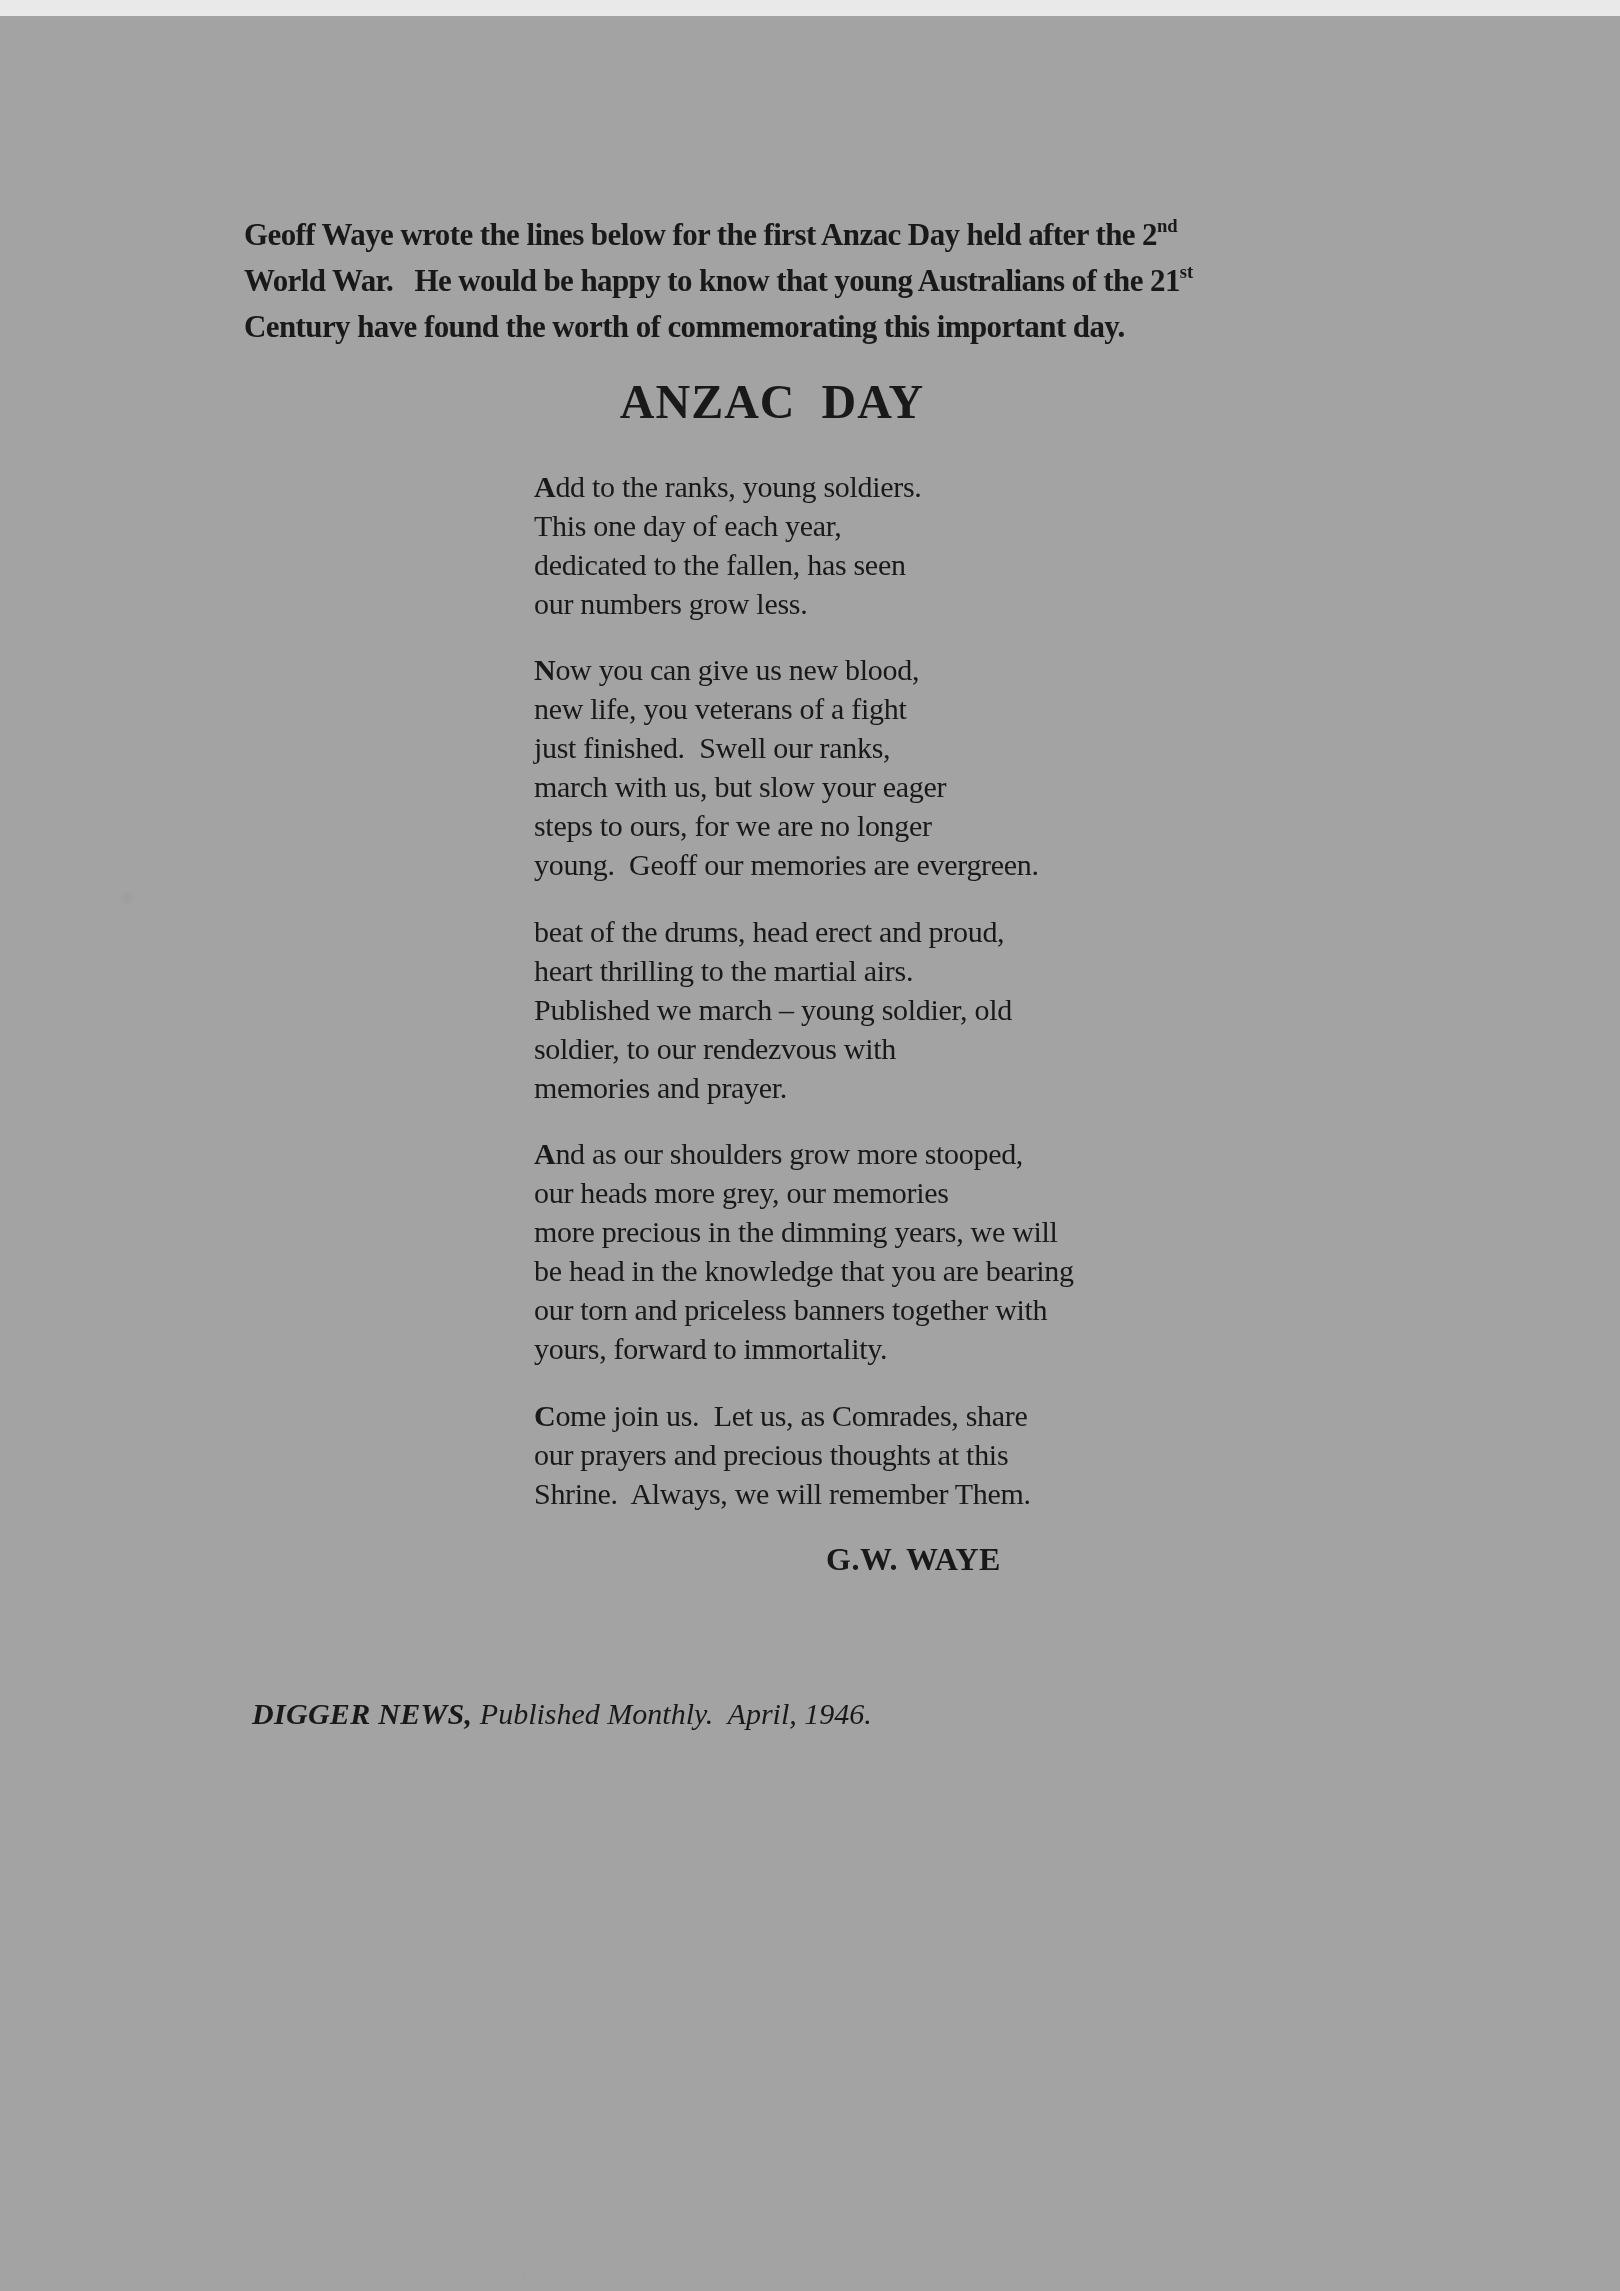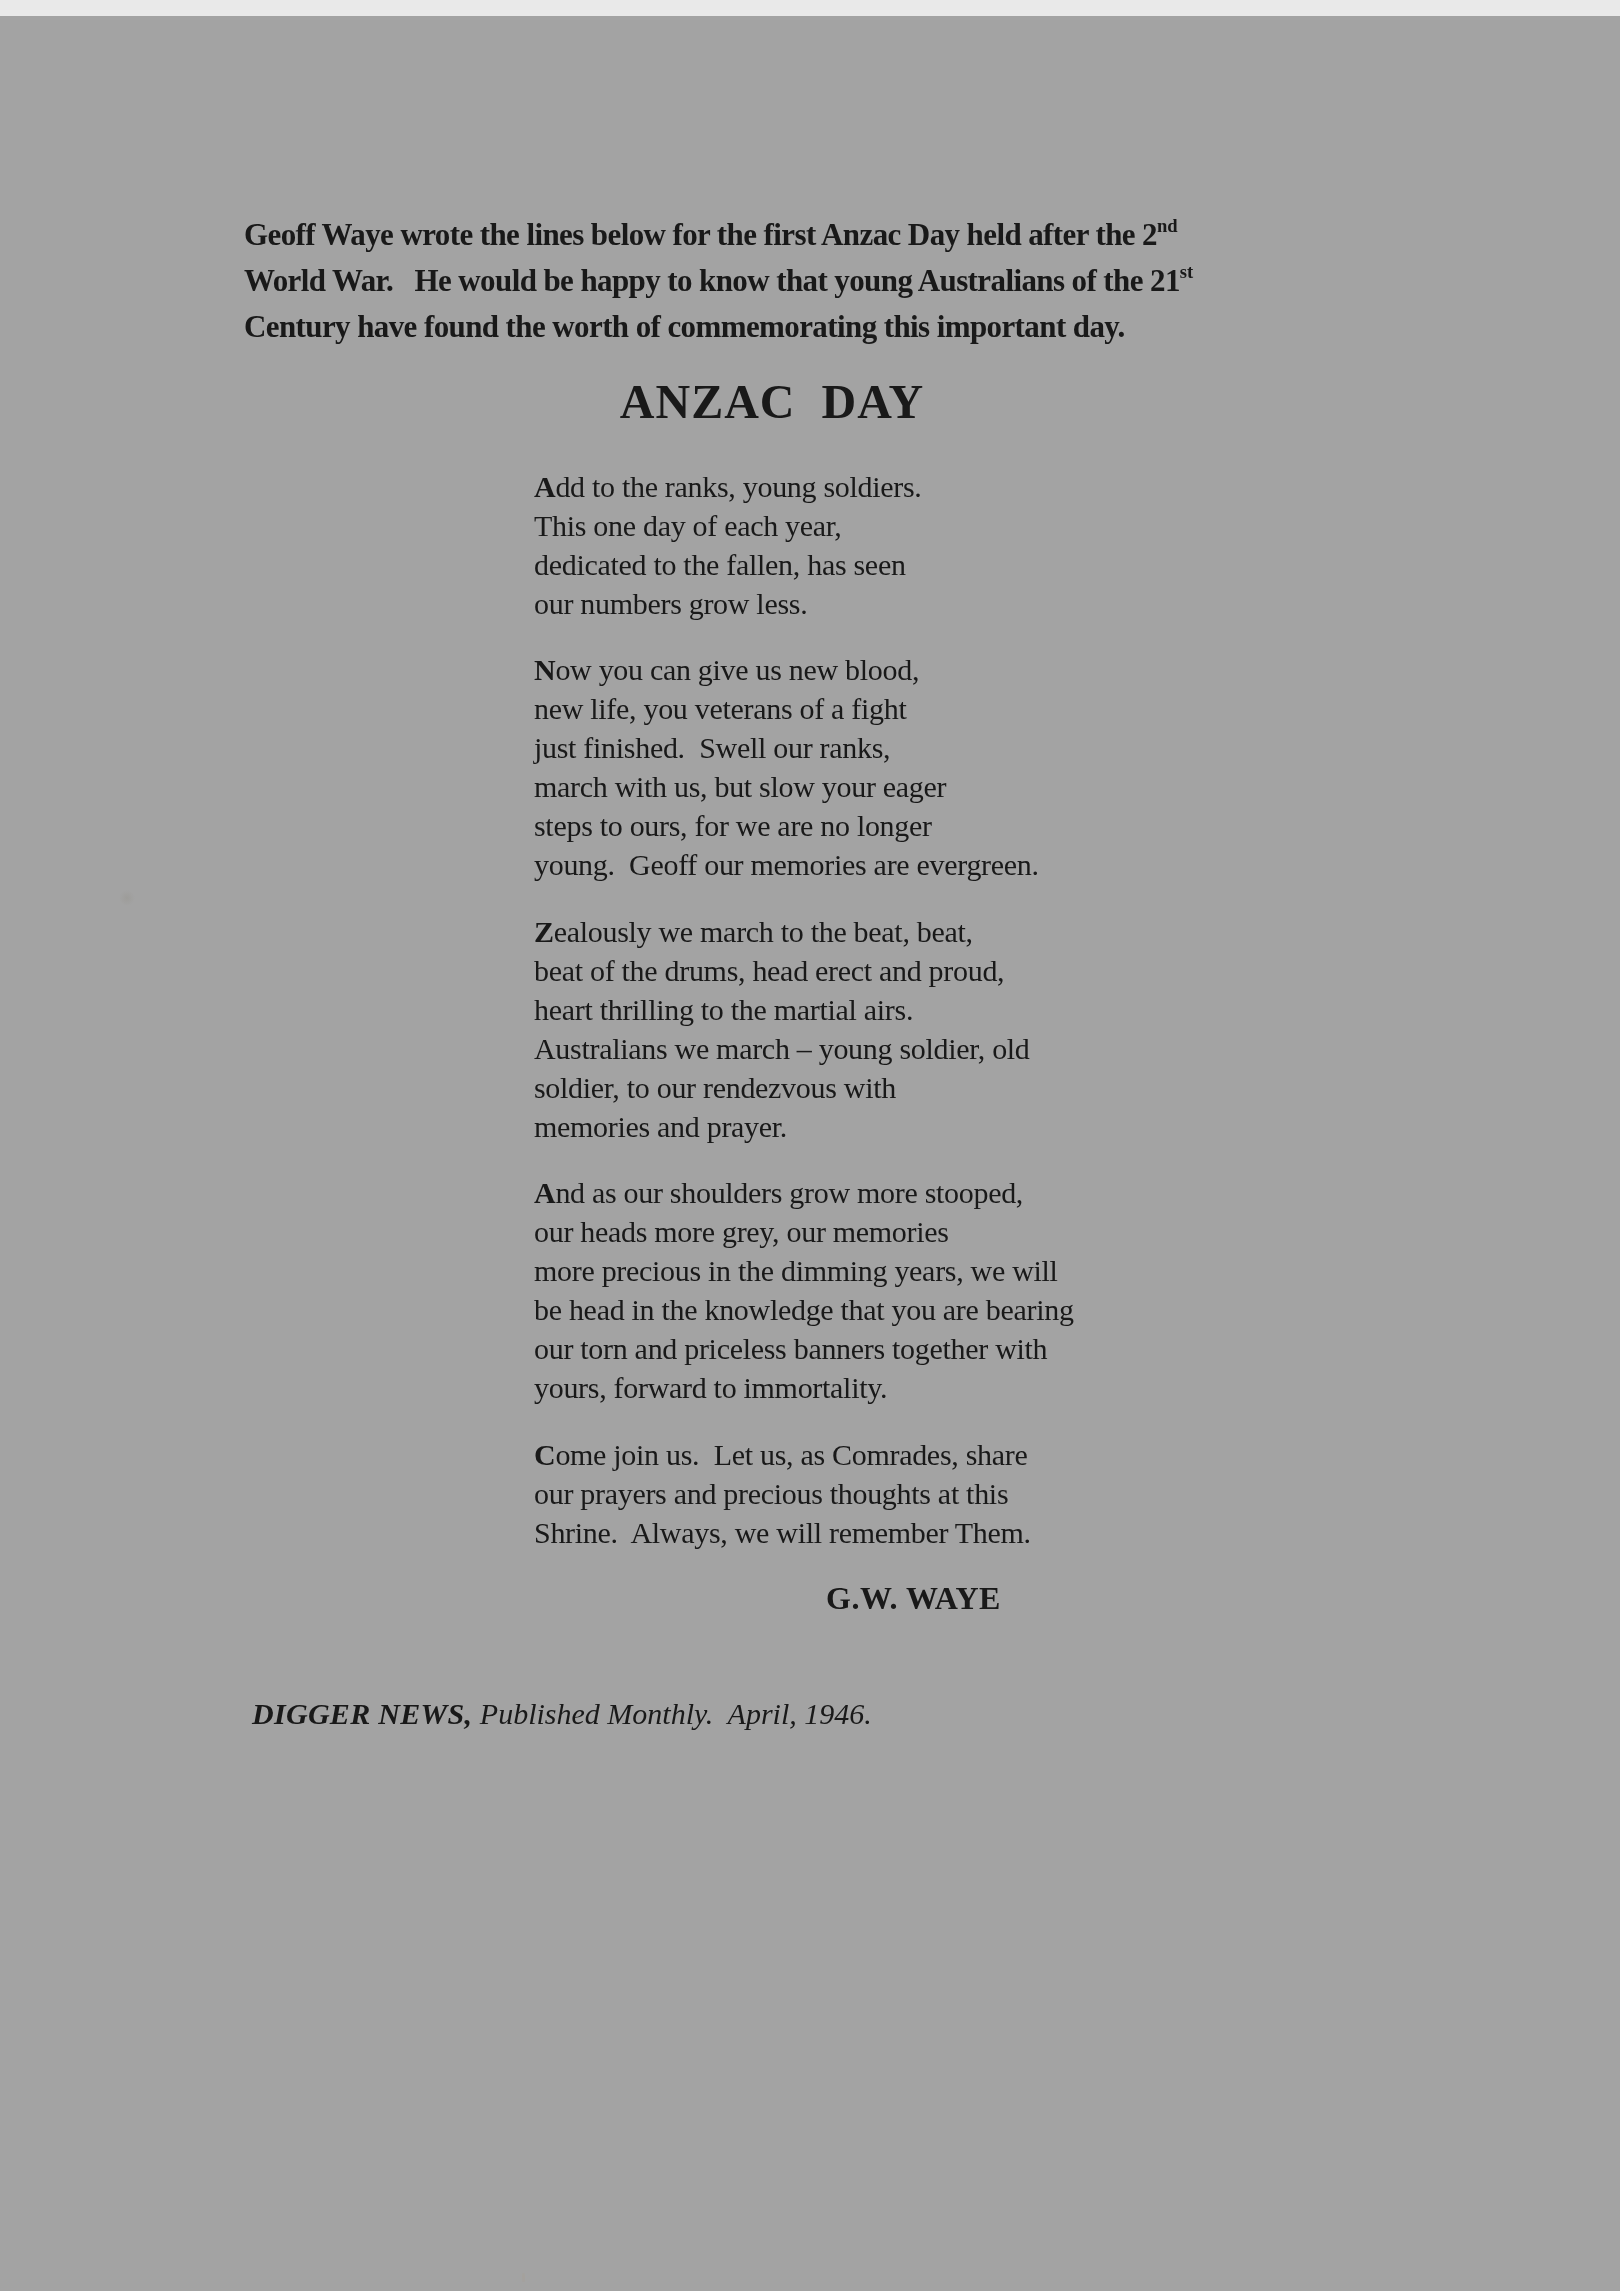--- a/index.html
+++ b/index.html
@@ -145,24 +145,23 @@
     <div class="stanza">
       <div class="poem-line"><span class="initial">N</span><span>ow you can give us new blood,</span></div>
       <div class="poem-line">new life, you veterans of a fight</div>
       <div class="poem-line">just finished.  Swell our ranks,</div>
       <div class="poem-line">march with us, but slow your eager</div>
       <div class="poem-line">steps to ours, for we are no longer</div>
       <div class="poem-line">young.  Geoff our memories are evergreen.</div>
     </div>
 
     <div class="stanza">
-      <div class="poem-line"><span class="initial">Z</span><span>ealously we march to the beat, beat,</span></div>
       <div class="poem-line">beat of the drums, head erect and proud,</div>
       <div class="poem-line">heart thrilling to the martial airs.</div>
-      <div class="poem-line">Australians we march – young soldier, old</div>
+      <div class="poem-line">Published we march – young soldier, old</div>
       <div class="poem-line">soldier, to our rendezvous with</div>
       <div class="poem-line">memories and prayer.</div>
     </div>
 
     <div class="stanza">
       <div class="poem-line"><span class="initial">A</span><span>nd as our shoulders grow more stooped,</span></div>
       <div class="poem-line">our heads more grey, our memories</div>
       <div class="poem-line">more precious in the dimming years, we will</div>
       <div class="poem-line">be head in the knowledge that you are bearing</div>
       <div class="poem-line">our torn and priceless banners together with</div>

